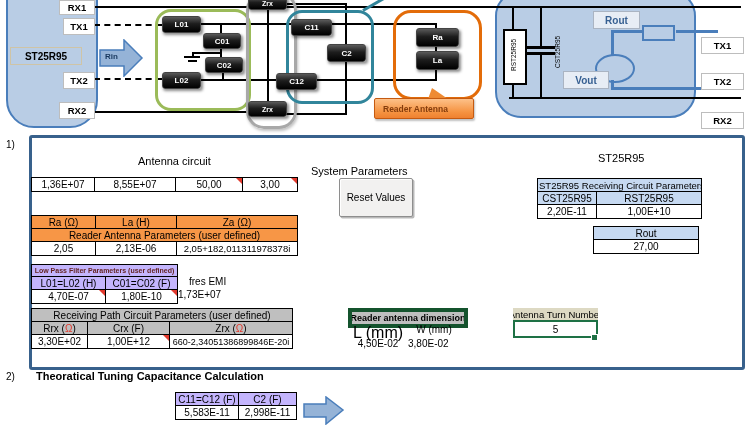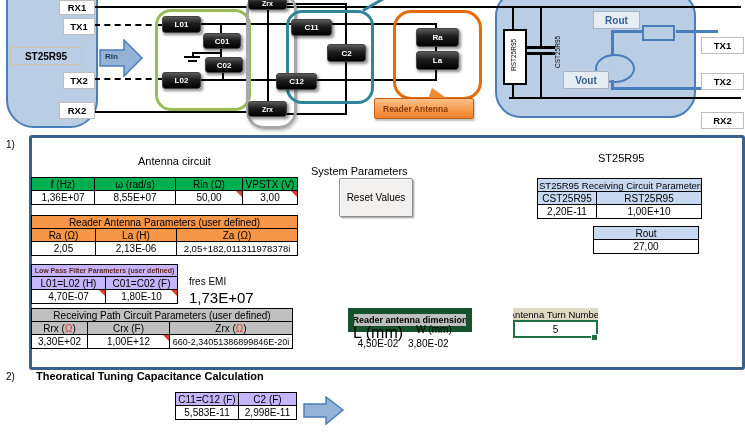--- a/index.html
+++ b/index.html
@@ -176,51 +176,45 @@
   <div class="lbl" style="left:598px;top:152px;font-size:11px;">ST25R95</div>
 
   <table class="xt" style="left:31px;top:177px;width:266px;">
     <colgroup>
         <col style="width:63px">
         <col style="width:81px">
         <col style="width:67px">
         <col style="width:55px">
       </colgroup>
     <tbody>
-        <tr>
-      <td class="gdark">f (Hz)</td>
-      <td class="gdark">ω (rad/s)</td>
-      <td class="gdark">Rin (Ω)</td>
-      <td class="gdark">VPSTX (V)</td>
-    </tr>
     <tr>
       <td class="v">1,36E+07</td>
       <td class="v">8,55E+07</td>
       <td class="v note">50,00</td>
       <td class="v note">3,00</td>
     </tr>
   </tbody>
     </table>
 
   <table class="xt" style="left:31px;top:215px;width:266px;">
     <colgroup>
         <col style="width:64px">
         <col style="width:81px">
         <col style="width:121px">
       </colgroup>
     <tbody>
         <tr>
-          <td class="ohead" colspan="3">Reader Antenna Parameters (user defined)</td>
-        </tr>
-    <tr>
       <td class="ohead">Ra (Ω)</td>
       <td class="ohead">La (H)</td>
       <td class="ohead">Za (Ω)</td>
     </tr>
     <tr>
+          <td class="ohead" colspan="3">Reader Antenna Parameters (user defined)</td>
+        </tr>
+    <tr>
       <td class="v">2,05</td>
       <td class="v">2,13E-06</td>
       <td class="v" style="font-size:9.5px;">2,05+182,011311978378i</td>
     </tr>
   </tbody>
     </table>
 
   <table class="xt" style="left:31px;top:264px;width:146px;">
     <colgroup>
         <col style="width:74px">
@@ -234,21 +228,21 @@
       <td class="glight">L01=L02 (H)</td>
       <td class="glight">C01=C02 (F)</td>
     </tr>
     <tr>
       <td class="v note">4,70E-07</td>
       <td class="v note">1,80E-10</td>
     </tr>
   </tbody>
     </table>
   <div class="lbl" style="left:189px;top:276px;font-size:10px;">fres EMI</div>
-  <div class="lbl" style="left:189px;top:289px;font-size:15px;">1,73E+07</div>
+  <div class="lbl" style="left:178px;top:289px;font-size:10px;">1,73E+07</div>
 
   <table class="xt" style="left:31px;top:308px;width:261px;">
     <colgroup>
         <col style="width:56px">
         <col style="width:82px">
         <col style="width:123px">
       </colgroup>
     <tbody>
         <tr>
           <td class="ghead" colspan="3">Receiving Path Circuit Parameters (user defined)</td>
@@ -297,21 +291,21 @@
     <tbody>
         <tr>
           <td class="bhead">Rout</td>
         </tr>
     <tr>
           <td class="v">27,00</td>
         </tr>
   </tbody>
     </table>
 
-  <div class="abs ghead" style="left:348px;top:308px;width:112px;height:12px;border:6px solid #14532d;display:flex;align-items:center;justify-content:center;font-size:9px;font-weight:bold;white-space:nowrap;overflow:hidden;">
+  <div class="abs ghead" style="left:348px;top:308px;width:112px;height:12px;border:4px solid #14532d;display:flex;align-items:center;justify-content:center;font-size:9px;font-weight:bold;white-space:nowrap;overflow:hidden;">
     <span>Reader antenna dimension</span>
   </div>
   <div class="lbl" style="left:352px;top:324px;width:52px;text-align:center;font-size:16px;">L (mm)</div>
   <div class="lbl" style="left:408px;top:324px;width:52px;text-align:center;font-size:10px;">W (mm)</div>
   <div class="lbl" style="left:352px;top:338px;width:52px;text-align:center;font-size:10px;">4,50E-02</div>
   <div class="lbl" style="left:408px;top:338px;width:52px;font-size:10px;">3,80E-02</div>
 
   <div class="abs thead" style="left:513px;top:308px;width:85px;height:12px;display:flex;align-items:center;justify-content:center;font-size:9.5px;white-space:nowrap;overflow:hidden;">
     <span>Antenna Turn Number</span>
   </div>

